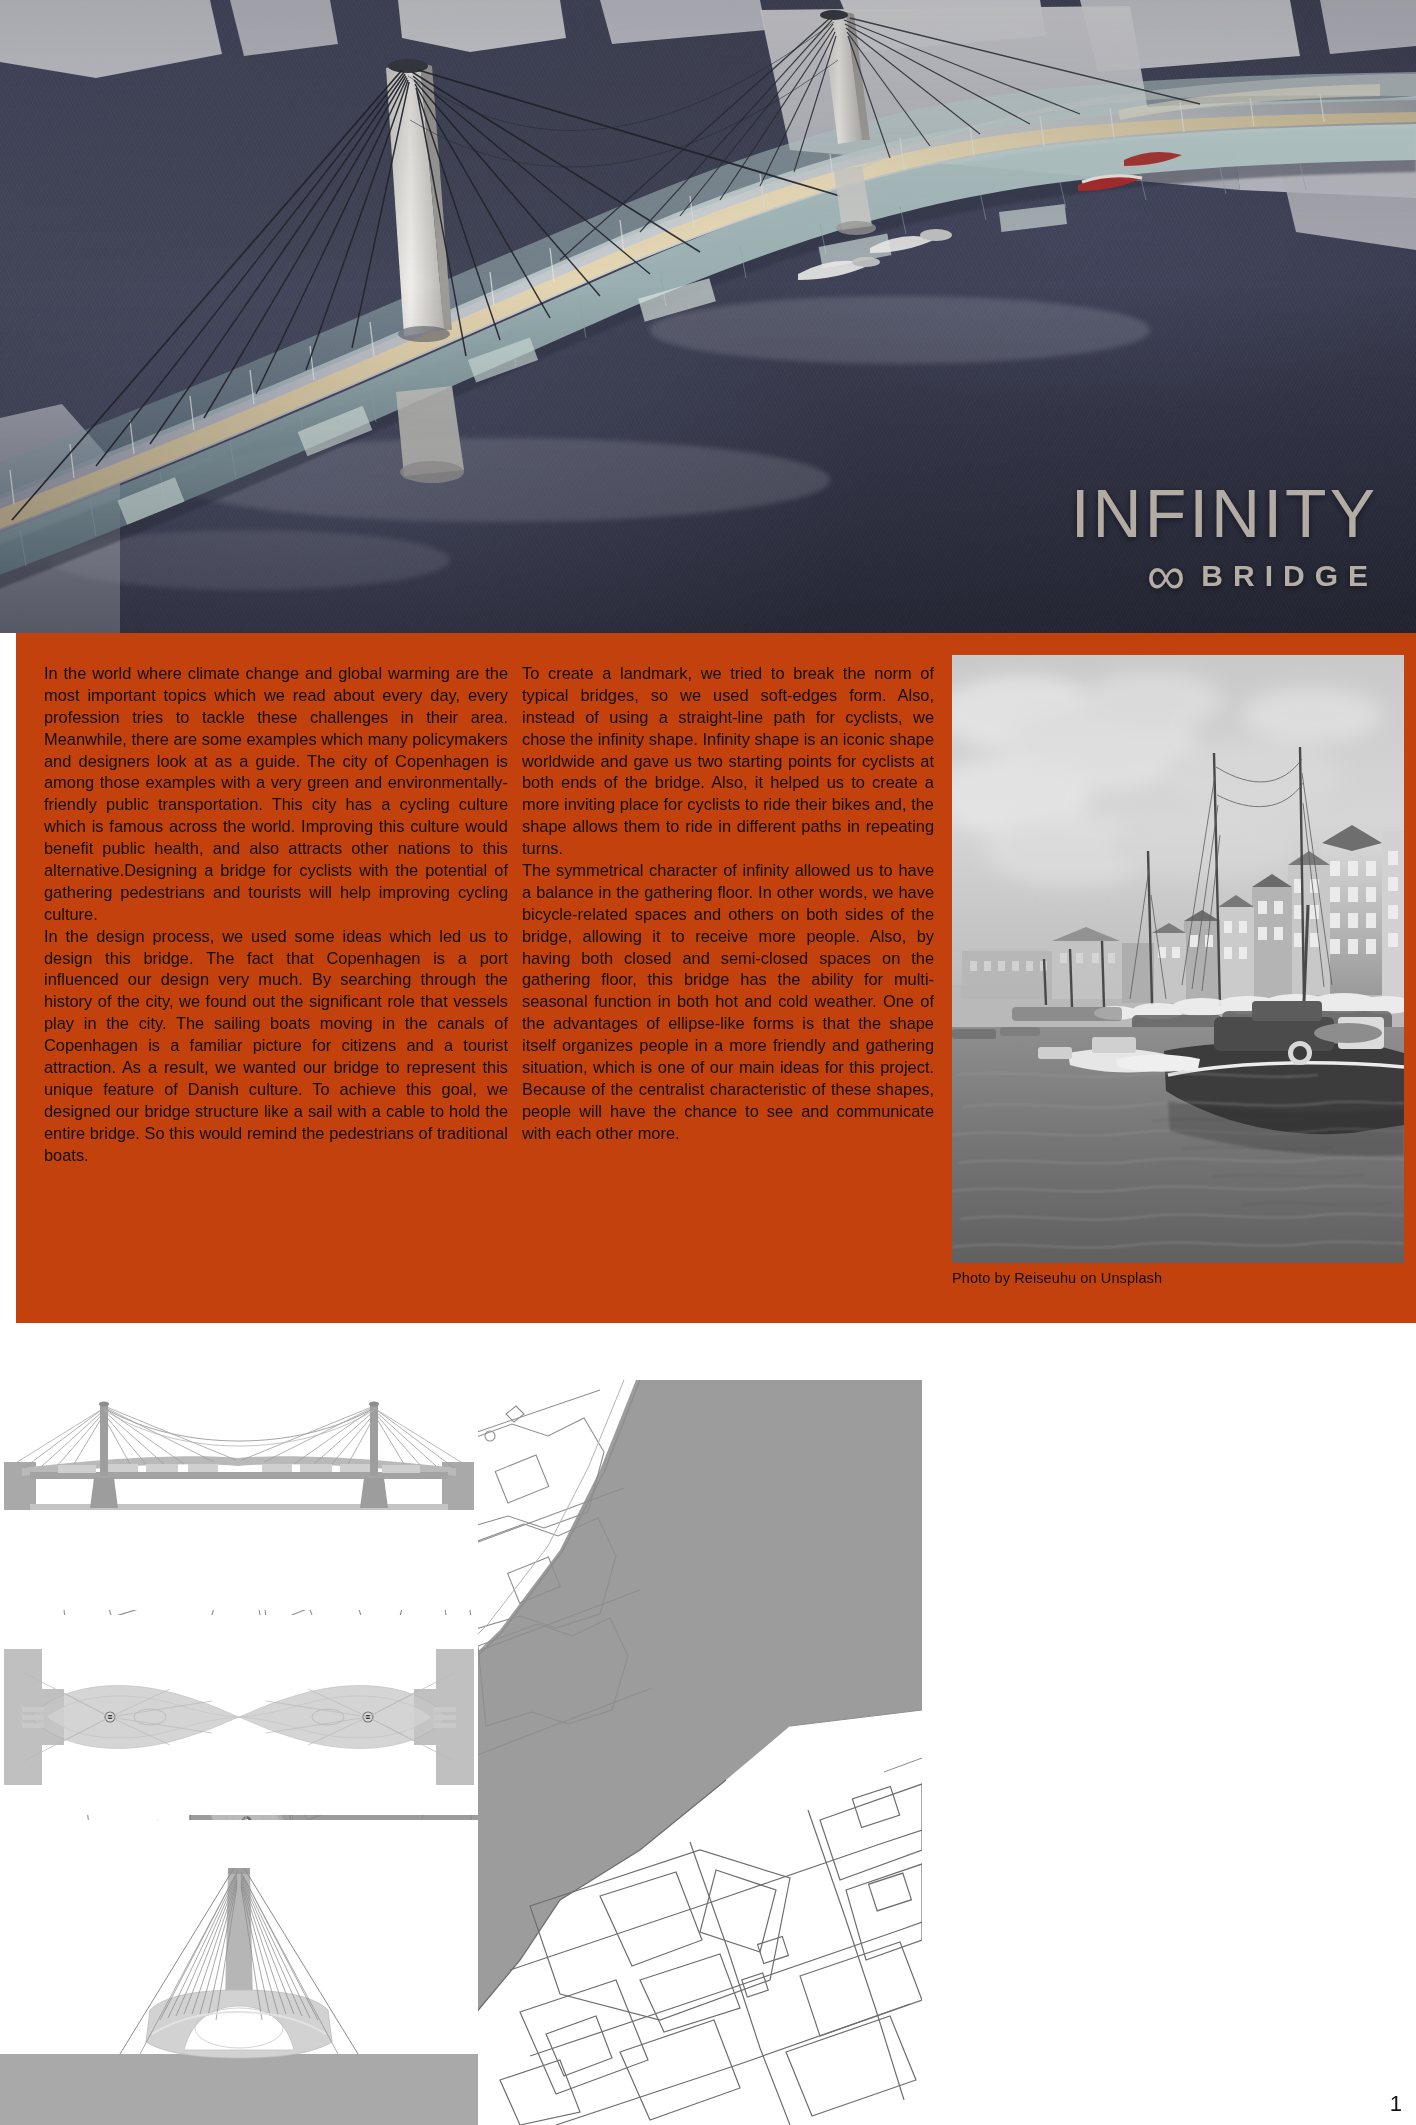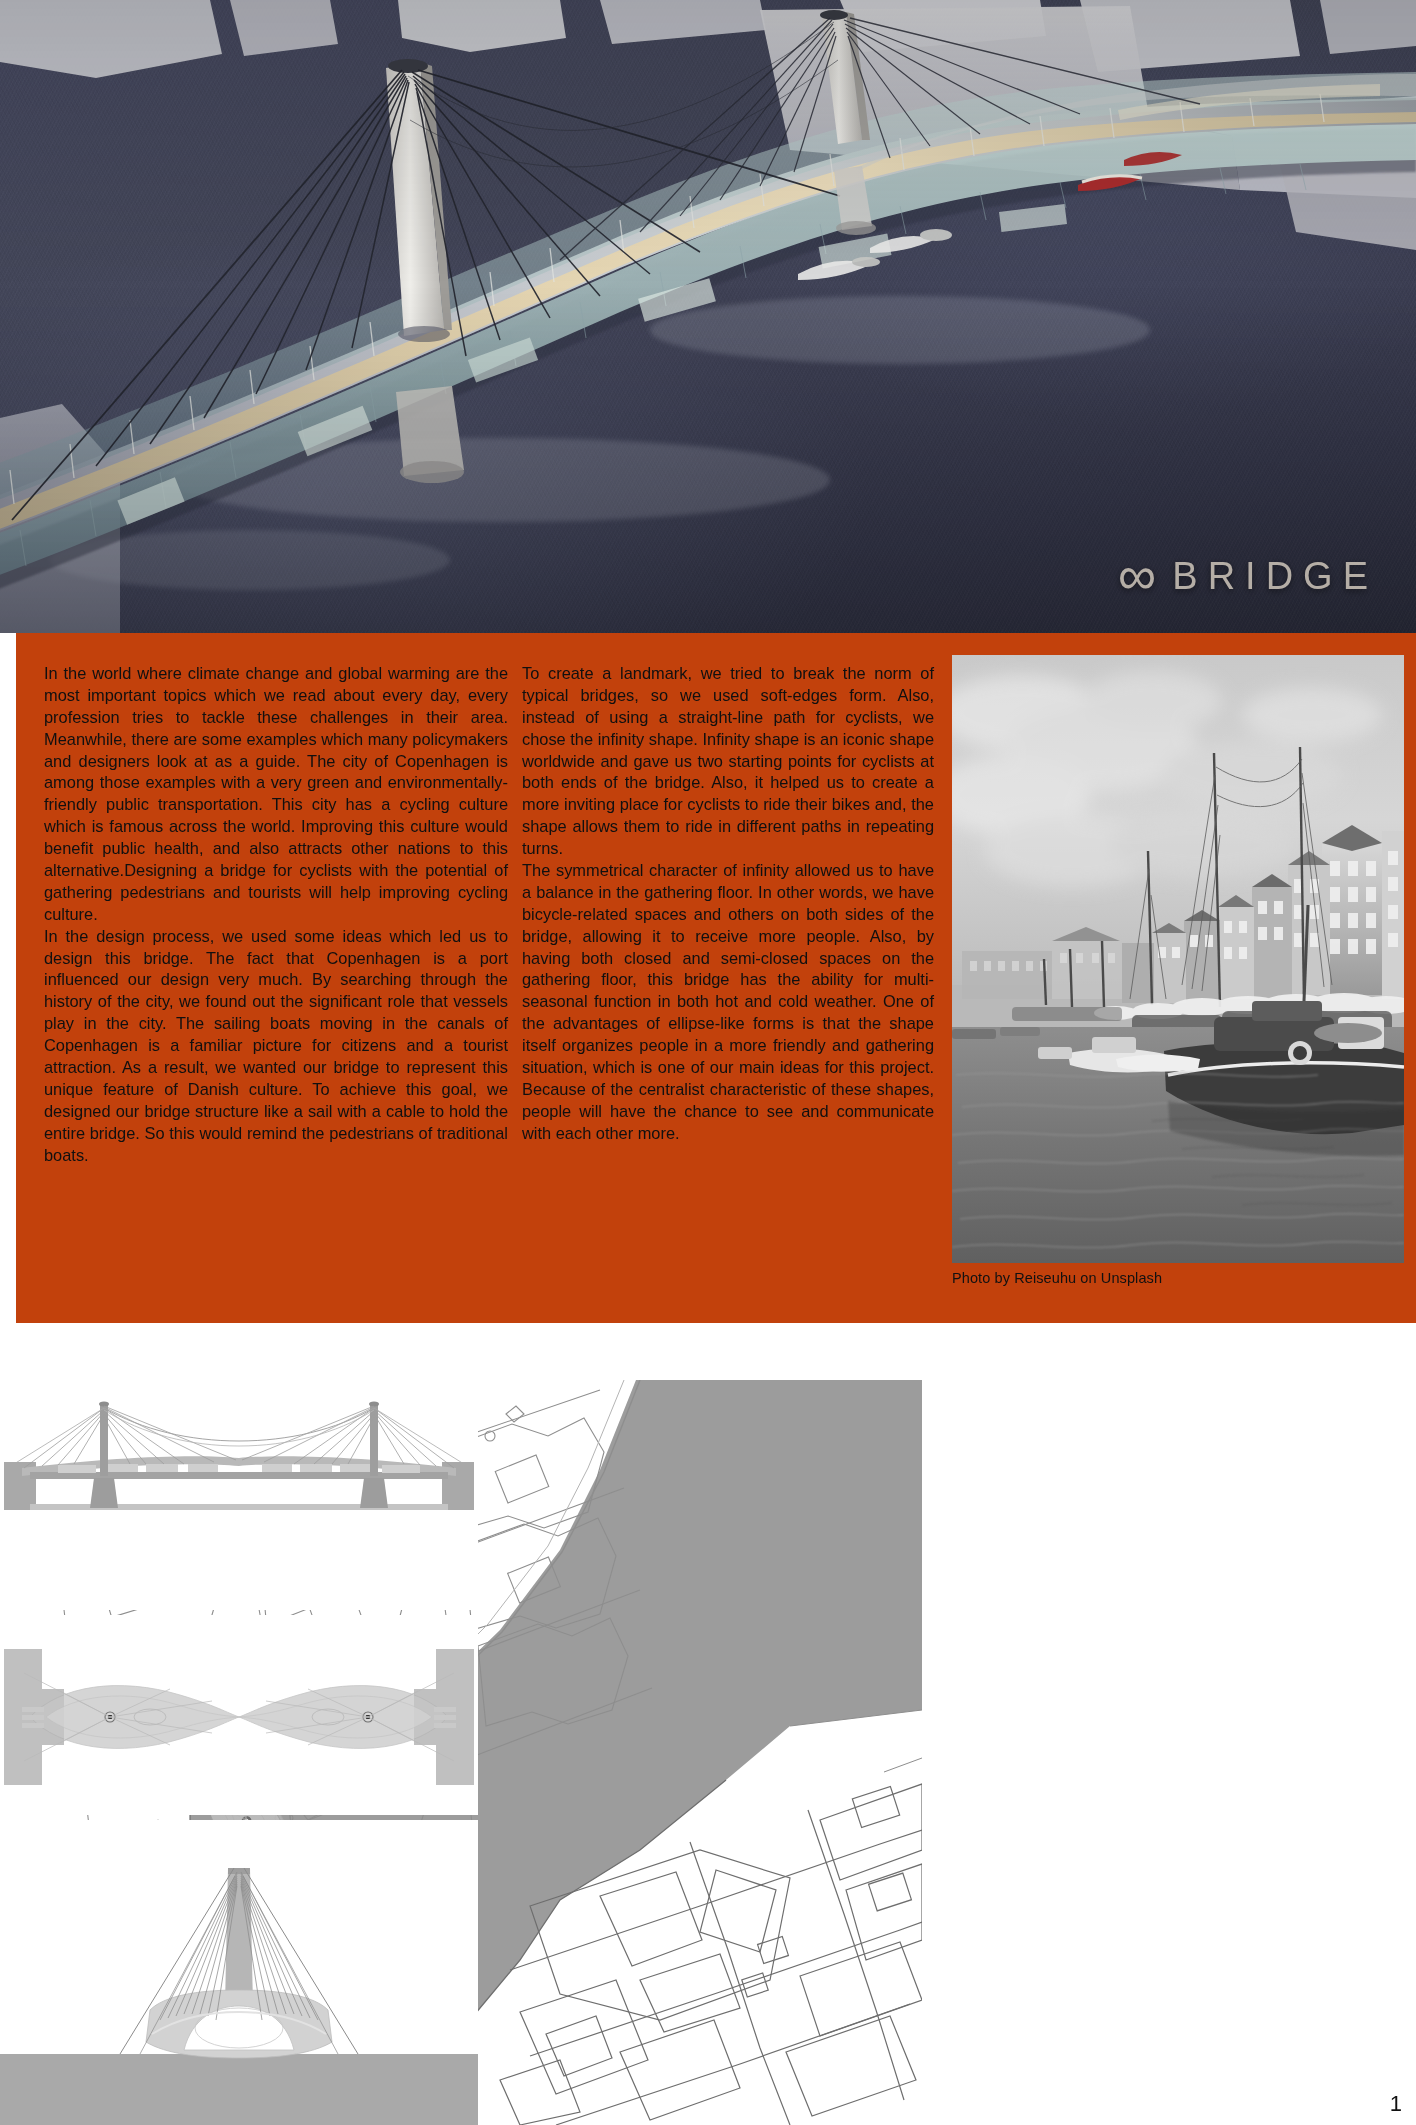--- a/index.html
+++ b/index.html
@@ -68,22 +68,22 @@
     gap: 16px;
     margin-top: 10px;
   }
   .title-infinity-glyph {
     font-size: 54px;
     line-height: 0.7;
     color: #b5aea6;
     text-shadow: 0 2px 6px rgba(0,0,0,0.5);
   }
   .title-sub {
-    font-size: 38px;
-    font-weight: 400;
+    font-size: 30px;
+    font-weight: 700;
     letter-spacing: 10px;
     color: #b5aea6;
     text-shadow: 0 2px 6px rgba(0,0,0,0.5);
   }
 
   
   .band {
     position: absolute;
     left: 16px; top: 633px;
     width: 1416px; height: 690px;
@@ -374,20 +374,21 @@
       <rect x="0" y="0" width="1416" height="633" fill="none"></rect>
       <linearGradient id="vig" x1="0" y1="0" x2="0" y2="1">
         <stop offset="0%" stop-color="#000" stop-opacity="0.16"></stop>
         <stop offset="45%" stop-color="#000" stop-opacity="0"></stop>
         <stop offset="100%" stop-color="#000" stop-opacity="0.22"></stop>
       </linearGradient>
       <rect x="0" y="0" width="1416" height="633" fill="url(#vig)"></rect>
     </svg>
 
     <div class="title-lockup">
+      <span class="title-main">INFINITY</span>
       <div class="title-sub-row">
         <span class="title-infinity-glyph">∞</span>
         <span class="title-sub">BRIDGE</span>
       </div>
     </div>
   </div>
 
   <div class="band">
 
     <div class="col col-1">

